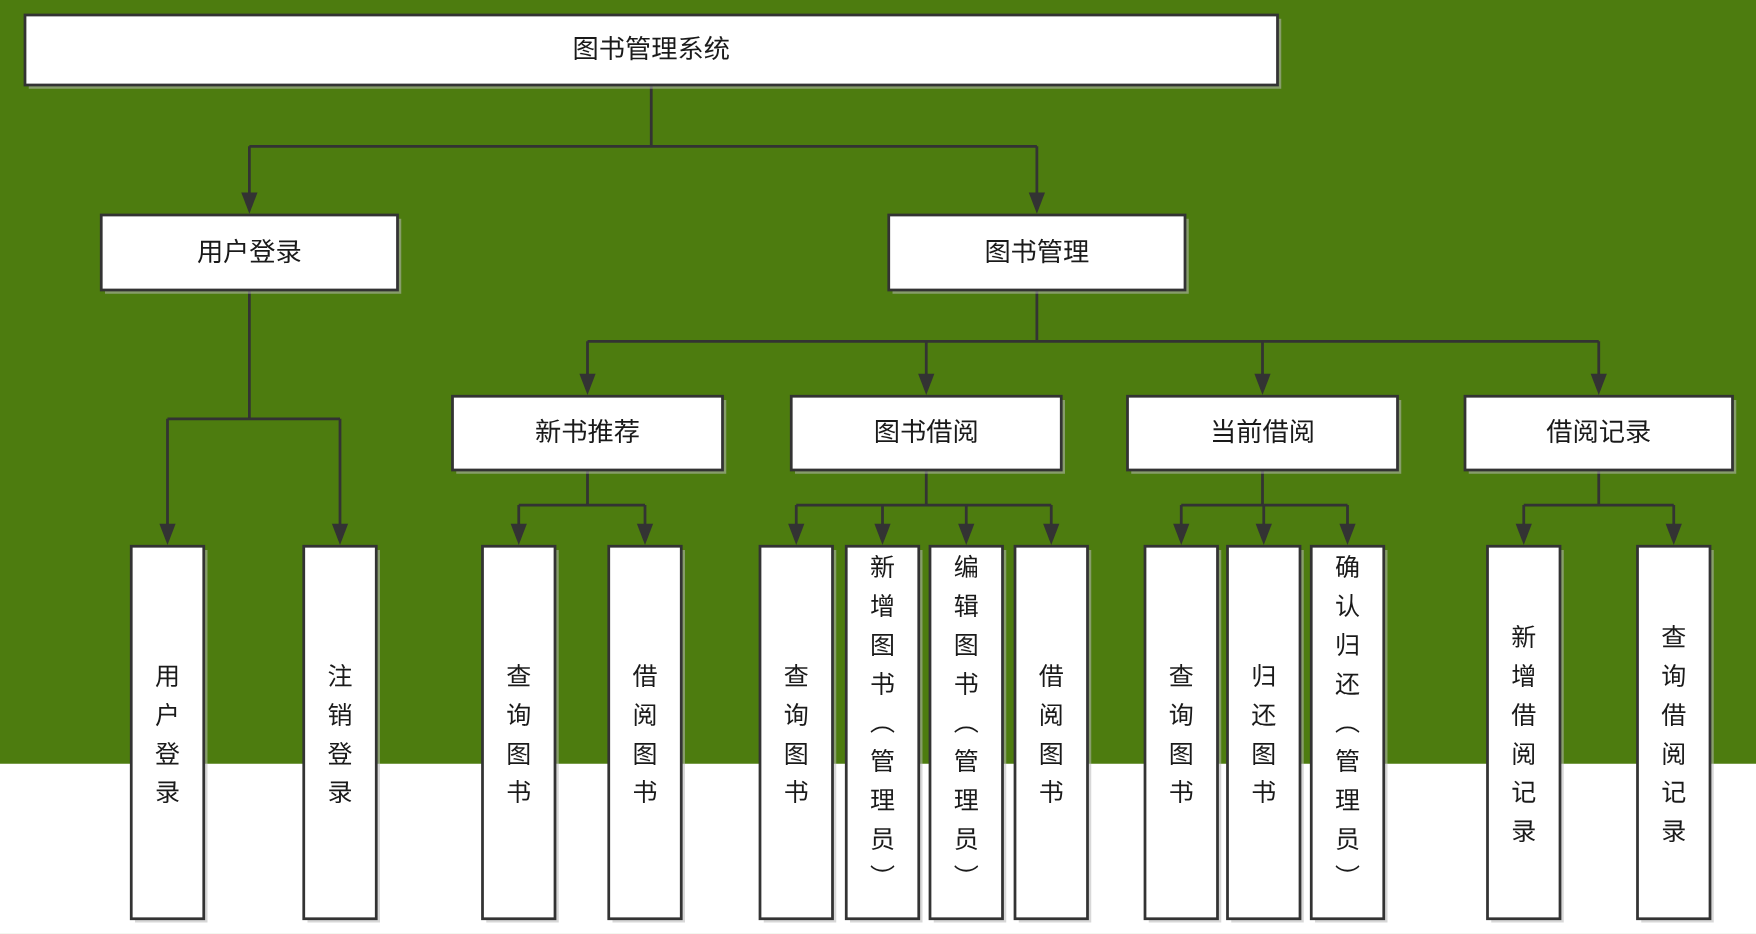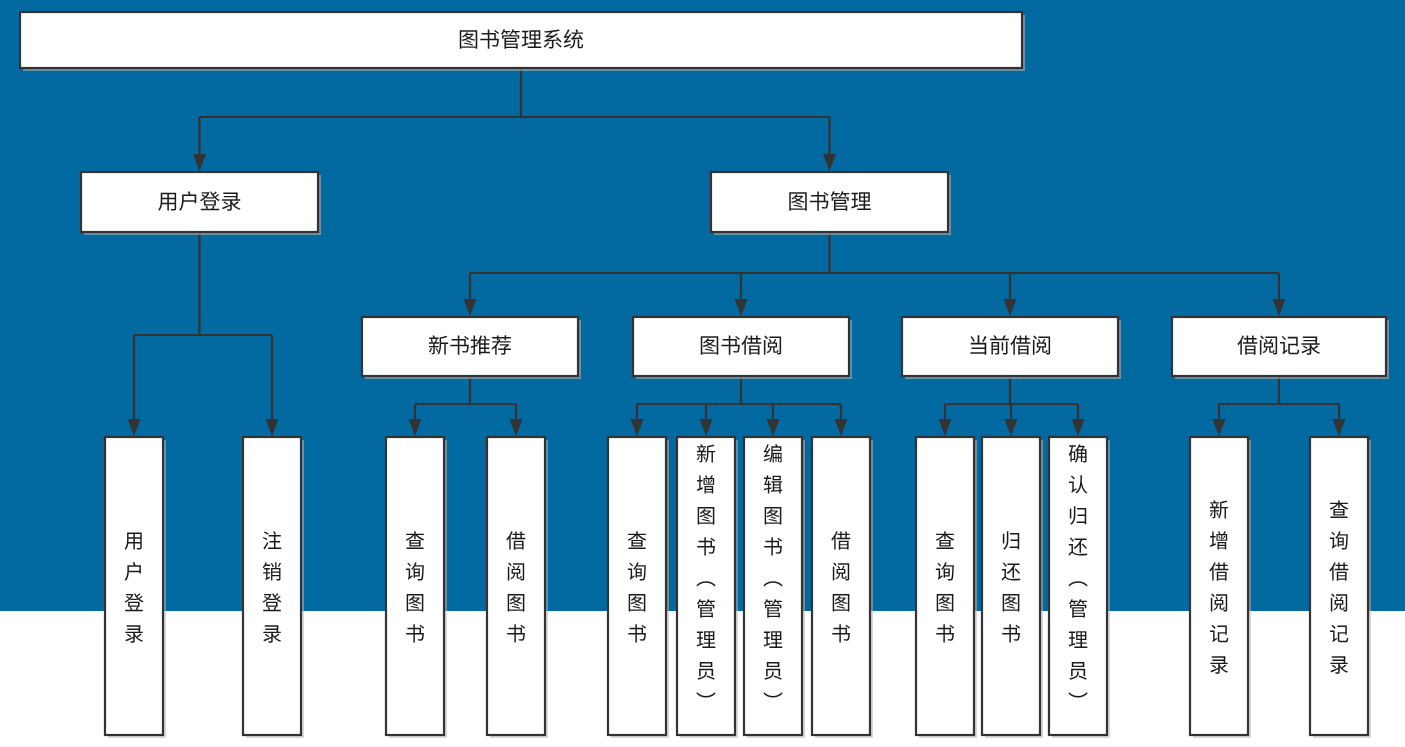--- a/index.html
+++ b/index.html
@@ -11,21 +11,21 @@
   body {
     width: 1405px;
     height: 747px;
     overflow: hidden;
     font-family: "Liberation Sans", "DejaVu Sans", sans-serif;
   }
   #diagram-root {
     position: relative;
     width: 1405px;
     height: 611px;
-    background: #0369a1;
+    background: #4d7c0f;
   }
   svg#flowchart {
     position: absolute;
     top: 0;
     left: 0;
     width: 1405px;
     height: 747px;
     display: block;
   }
   .node-rect {

